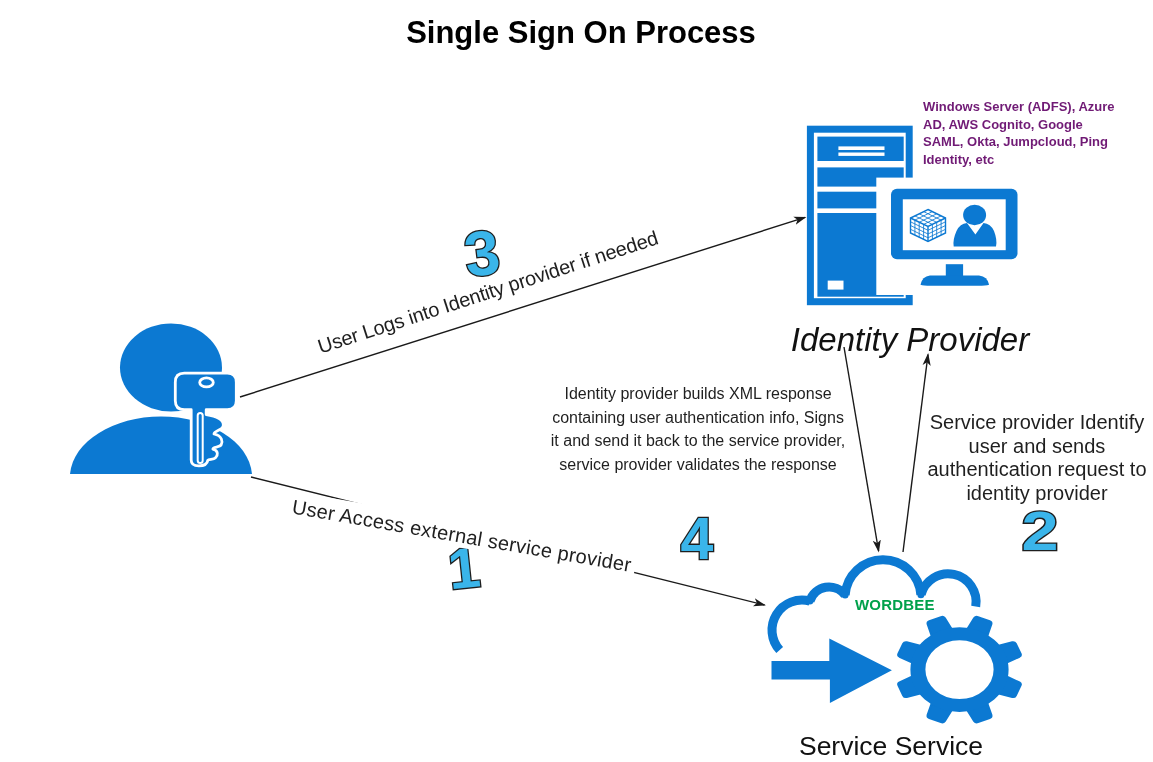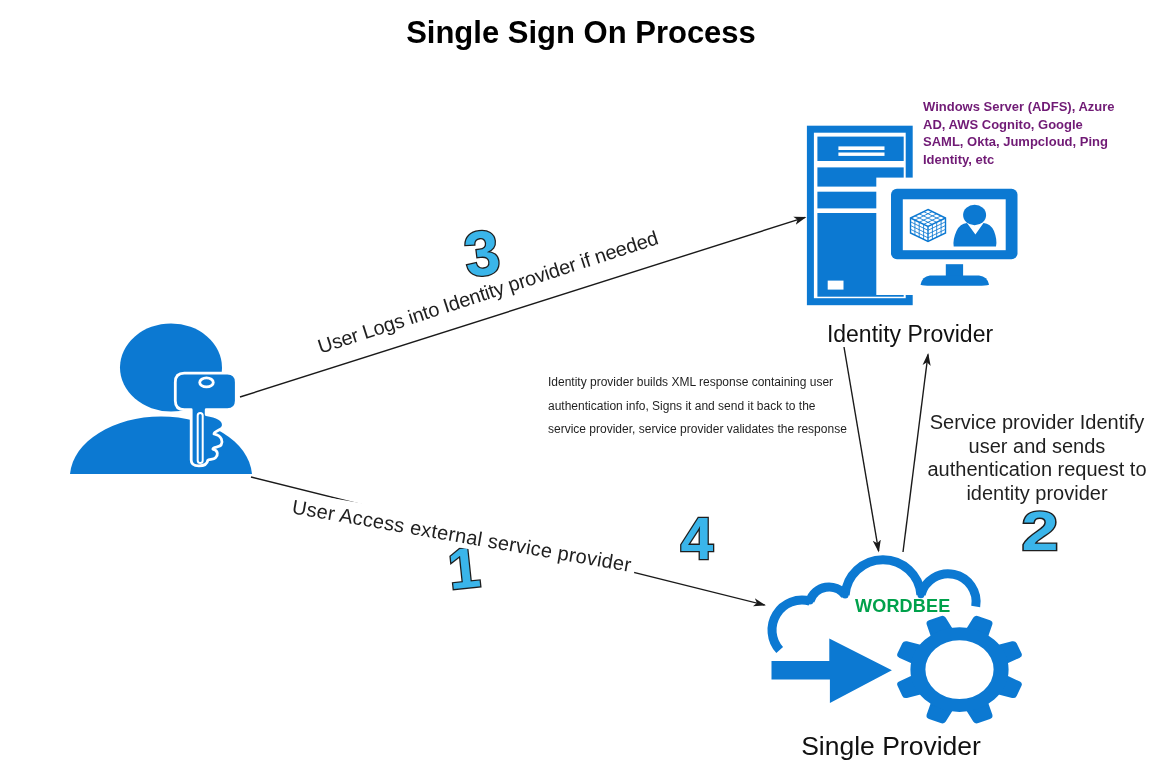--- a/index.html
+++ b/index.html
@@ -1,39 +1,39 @@
 <!DOCTYPE html>
 <html><head>
 <meta charset="utf-8">
 <style>
   html,body{margin:0;padding:0;}
   body{width:1153px;height:762px;background:#fff;position:relative;overflow:hidden;
        font-family:"Liberation Sans", sans-serif;}
   .abs{position:absolute;}
   .title{left:0;top:15px;width:1162px;text-align:center;font-size:31px;font-weight:bold;color:#000;}
   .bluetext{left:923px;top:98px;width:230px;font-size:13px;font-weight:bold;color:#701a75;line-height:17.7px;}
-  .ctext{left:548px;top:371px;width:300px;font-size:12px;color:#1f1f1f;line-height:23.6px;}
+  .ctext{left:548px;top:382px;width:300px;text-align:center;font-size:16px;color:#1f1f1f;line-height:23.6px;}
   .rtext{left:917px;top:411px;width:240px;text-align:center;font-size:20px;color:#1f1f1f;line-height:23.6px;}
-  .idp{left:760px;top:321px;width:300px;text-align:center;font-size:23px;color:#111;}
+  .idp{left:760px;top:321px;width:300px;text-align:center;font-size:33px;color:#111;font-style:italic;}
   .svp{left:741px;top:731px;width:300px;text-align:center;font-size:26.5px;color:#111;}
   .lbl1{left:203px;top:281px;width:570px;text-align:center;font-size:20px;color:#1f1f1f;letter-spacing:-0.2px;
         transform:rotate(-18deg);}
   .lbl2{left:291px;top:491px;white-space:nowrap;font-size:20px;color:#1f1f1f;
         background:#fff;padding:4px 4px 0 4px;letter-spacing:0.25px;transform:rotate(9.8deg);transform-origin:0 0;}
-  .wordbee{left:855px;top:596px;width:80px;font-size:18px;font-weight:bold;color:#00a14b;letter-spacing:0.2px;}
+  .wordbee{left:855px;top:596px;width:80px;font-size:15px;font-weight:bold;color:#00a14b;letter-spacing:0.2px;}
 </style>
 </head>
 <body>
 <div class="abs title">Single Sign On Process</div>
 <div class="abs bluetext">Windows Server (ADFS), Azure<br>AD, AWS Cognito, Google<br>SAML, Okta, Jumpcloud, Ping<br>Identity, etc</div>
 <div class="abs lbl1">User Logs into Identity provider if needed</div>
 <div class="abs ctext">Identity provider builds XML response containing user authentication info, Signs it and send it back to the service provider, service provider validates the response</div>
 <div class="abs rtext">Service provider Identify user and sends authentication request to identity provider</div>
 <div class="abs idp">Identity Provider</div>
-<div class="abs svp">Single Provider</div>
+<div class="abs svp">Service Service</div>
 
 <svg class="abs" style="left:0;top:0" width="1153" height="762" viewBox="0 0 1153 762">
 <defs>
 <marker id="ah" markerWidth="14" markerHeight="10" refX="11" refY="4.5" orient="auto" markerUnits="userSpaceOnUse">
   <path d="M0 0.4 L12.5 4.5 L0 8.6 L3.2 4.5 Z" fill="#1a1a1a"></path>
 </marker>
 </defs>
 
 <g stroke="#1a1a1a" stroke-width="1.4" fill="none">
   <line x1="240" y1="397" x2="805" y2="217.4" marker-end="url(#ah)"></line>

